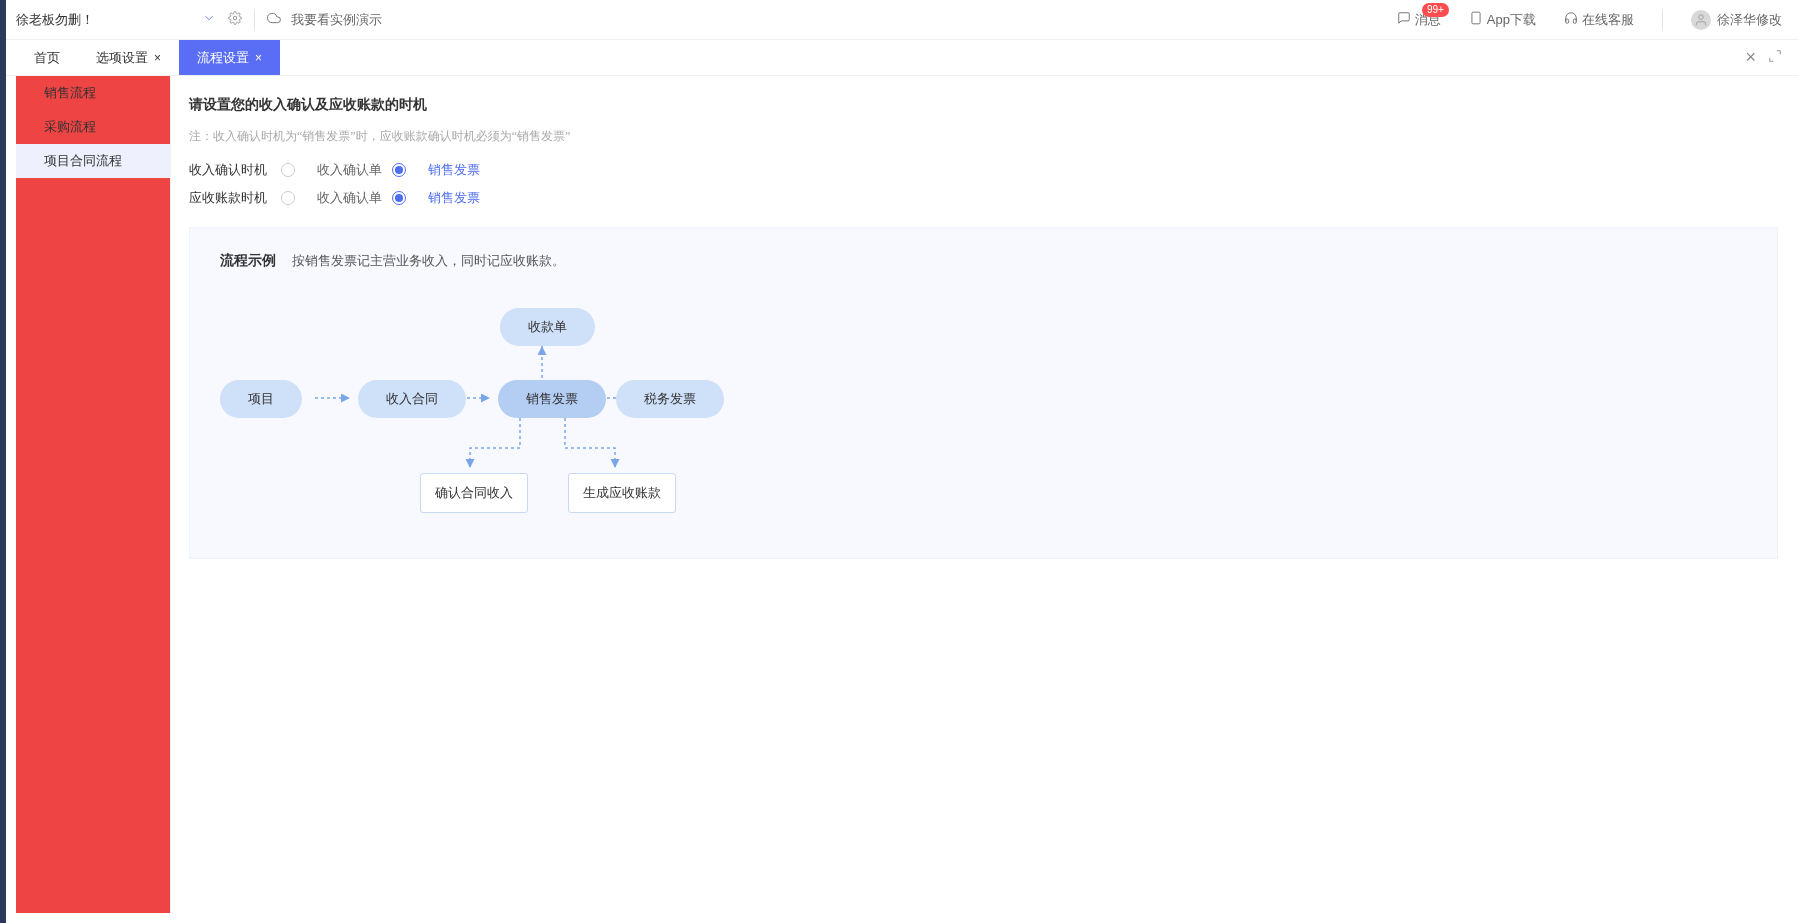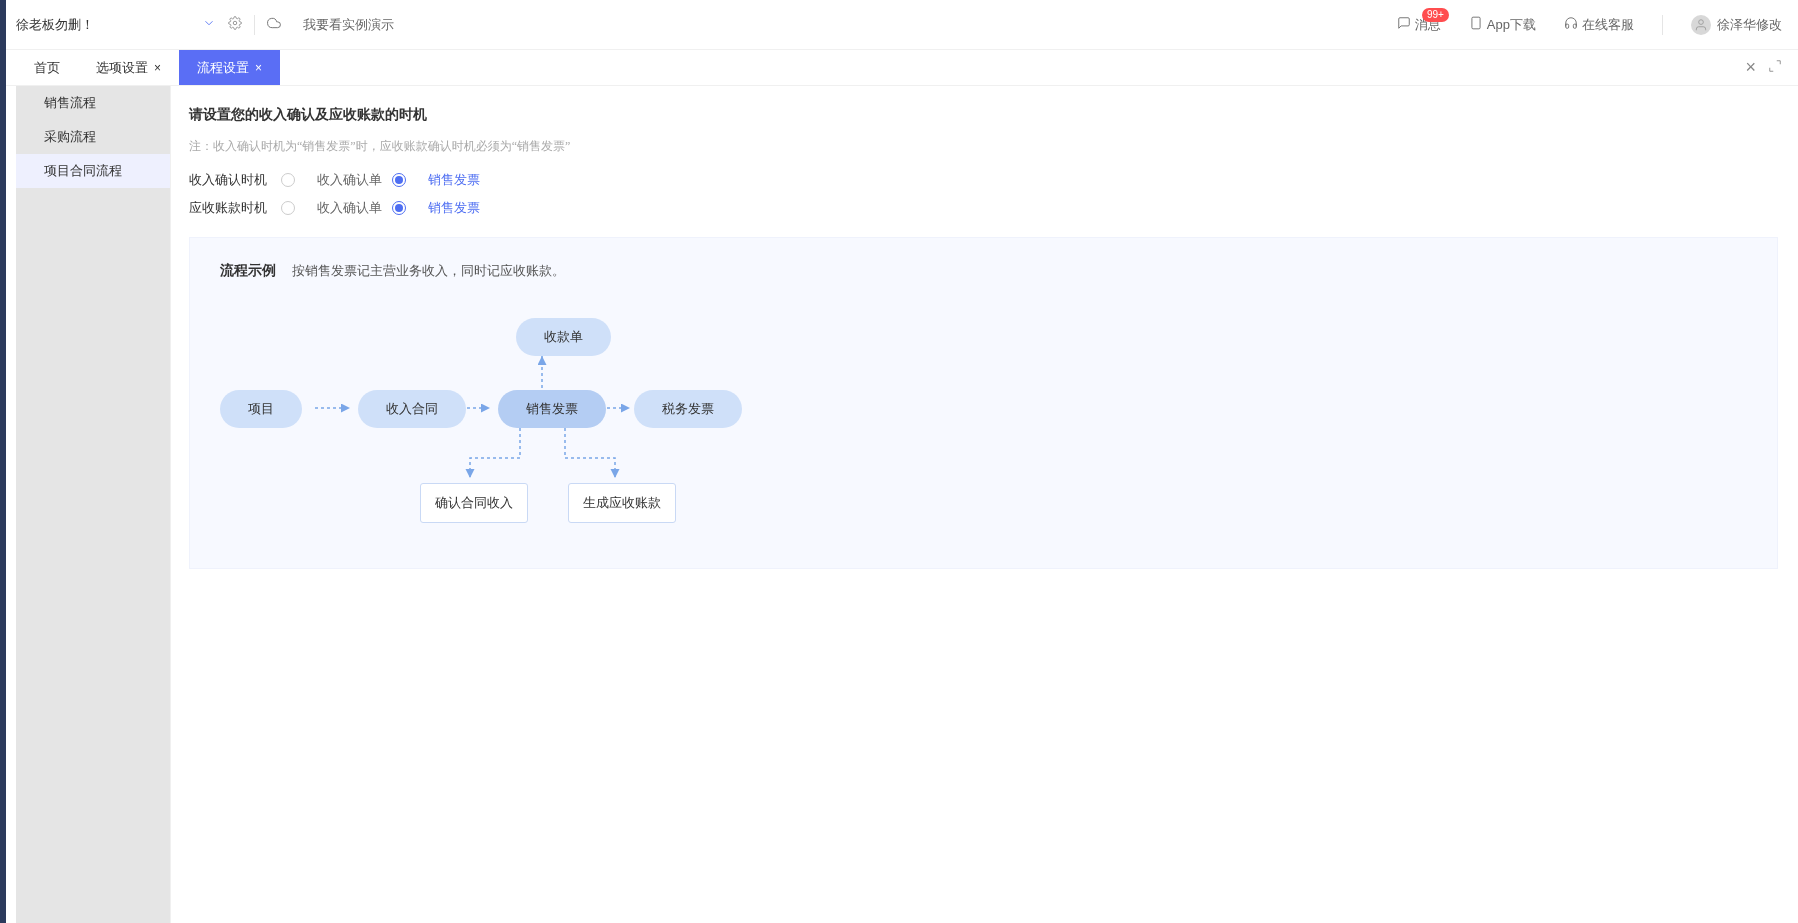--- a/index.html
+++ b/index.html
@@ -8,21 +8,21 @@
       box-sizing: border-box;
     }
     body {
       font-family: "Microsoft YaHei", -apple-system, BlinkMacSystemFont, "Segoe UI", sans-serif;
       font-size: 13px;
       color: #333;
       background: #fff;
       overflow: hidden;
     }
     .top-bar {
-      height: 50px;
+      height: 40px;
       display: flex;
       align-items: center;
       padding: 0 16px;
       border-bottom: 1px solid #f0f0f0;
       justify-content: space-between;
     }
     .top-left {
       display: flex;
       align-items: center;
       gap: 12px;
@@ -49,21 +49,21 @@
       font-size: 14px;
     }
     .divider-v {
       width: 1px;
       height: 20px;
       background: #e5e5e5;
     }
     .demo-link {
       display: flex;
       align-items: center;
-      gap: 22px;
+      gap: 10px;
       color: #666;
       cursor: pointer;
       font-size: 13px;
     }
     .top-right {
       display: flex;
       align-items: center;
       gap: 28px;
     }
     .top-item {
@@ -146,21 +146,21 @@
     .left-sidebar-strip {
       width: 6px;
       background: #2b3a5c;
       position: fixed;
       left: 0;
       top: 0;
       bottom: 0;
     }
     .sub-nav {
       width: 155px;
-      background: #e5e5e5;
+      background: #ef4444;
       border-right: 1px solid #f0f0f0;
       flex-shrink: 0;
     }
     .sub-nav-item {
       padding: 8px 28px;
       font-size: 13px;
       color: #333;
       cursor: pointer;
     }
     .sub-nav-item.active {
@@ -459,33 +459,33 @@
           <line x1="95" y1="100" x2="130" y2="100" stroke="#7aa6e8" stroke-width="1.5" stroke-dasharray="3,3" marker-end="url(#arrow-blue)"></line>
           <line x1="235" y1="100" x2="270" y2="100" stroke="#7aa6e8" stroke-width="1.5" stroke-dasharray="3,3" marker-end="url(#arrow-blue)"></line>
           <line x1="375" y1="100" x2="410" y2="100" stroke="#7aa6e8" stroke-width="1.5" stroke-dasharray="3,3" marker-end="url(#arrow-blue)"></line>
 
           <line x1="322" y1="80" x2="322" y2="48" stroke="#7aa6e8" stroke-width="1.5" stroke-dasharray="3,3" marker-end="url(#arrow-blue)"></line>
 
           <path d="M300 120 L300 150 L250 150 L250 170" fill="none" stroke="#7aa6e8" stroke-width="1.5" stroke-dasharray="3,3" marker-end="url(#arrow-blue)"></path>
           <path d="M345 120 L345 150 L395 150 L395 170" fill="none" stroke="#7aa6e8" stroke-width="1.5" stroke-dasharray="3,3" marker-end="url(#arrow-blue)"></path>
         </svg>
 
-        <div class="flow-node node-pill" style="left:296px;top:10px;">
+        <div class="flow-node node-pill" style="left:280px;top:10px;">
           <span>收款单</span>
         </div>
         <div class="flow-node node-pill" style="left:0px;top:82px;">
           <span>项目</span>
         </div>
         <div class="flow-node node-pill" style="left:138px;top:82px;">
           <span>收入合同</span>
         </div>
         <div class="flow-node node-pill core" style="left:278px;top:82px;">
           <span>销售发票</span>
         </div>
-        <div class="flow-node node-pill" style="left:414px;top:82px;justify-content:center;">
+        <div class="flow-node node-pill" style="left:396px;top:82px;justify-content:center;">
           <span>税务发票</span>
         </div>
         <div class="flow-node node-box" style="left:200px;top:175px;">
           <span>确认合同收入</span>
         </div>
         <div class="flow-node node-box" style="left:348px;top:175px;">
           <span>生成应收账款</span>
         </div>
       </div>
     </div>

